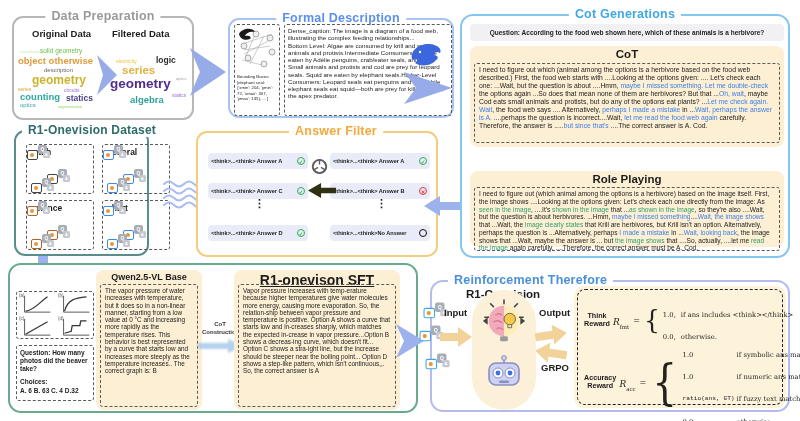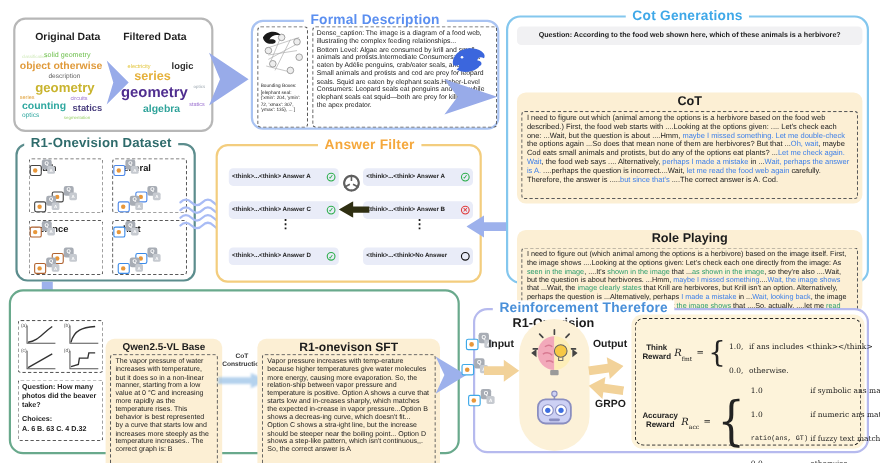--- a/index.html
+++ b/index.html
@@ -5,21 +5,21 @@
   * { margin:0; padding:0; box-sizing:border-box; }
   html,body { background:#fff; }
   #canvas { position:relative; width:800px; height:421px; background:#fff;
             font-family:"Liberation Sans", sans-serif; color:#1c1c1c; overflow:hidden; }
   .abs { position:absolute; }
   .panel { position:absolute; background:#fff; border-radius:11px; }
   .ptitle { position:absolute; top:-9px; background:#fff; padding:0 6px; font-weight:bold;
             font-size:12.5px; white-space:nowrap; letter-spacing:.2px; }
   .center-t { left:50%; transform:translateX(-50%); }
   .dash { border:1px dashed #5a5a5a; border-radius:3px; }
-  .tan { background:#fcefd4; border-radius:8px;margin-top:38px; }
+  .tan { background:#fcefd4; border-radius:8px; }
   .cardtitle { text-align:center; font-weight:bold; font-size:10.5px; padding-top:2px; }
   .seg-k{color:#1c1c1c}.seg-b{color:#3d7fe8}.seg-g{color:#2f9e6e}
   .flowtext { font-size:6.8px; line-height:1.18; padding:2px 4px; text-align:left; }
   .pre { white-space:pre-line; }
 
   
   #p-dataprep { left:12px; top:16px; width:182px; height:104px; border:2px solid #b7b7b7; }
   #p-dataprep .ptitle { color:#9a9a9a; }
   .collabel { position:absolute; font-size:9.5px; font-weight:bold; }
   .wc { position:absolute; }
@@ -50,21 +50,21 @@
   #cot-card { left:8px; top:30px; width:314px; height:101px; }
   #cot-card .cardtitle { font-size:11.5px; }
   #cot-text { position:absolute; left:4px; top:17px; width:306px; height:80px; }
   #prompt-row { left:0; top:133px; width:330px; height:22px; }
   #prompt-label { position:absolute; left:126px; top:4px; font-size:9px; font-weight:bold; }
   #role-card { left:8px; top:155px; width:314px; height:76px; }
   #role-card .cardtitle { font-size:11.5px; }
   #role-text { position:absolute; left:4px; top:16px; width:306px; height:64px; font-size:6.6px; }
 
   
-  #p-dataset { left:14px; top:130px; width:164px; height:126px; border:2px solid #5c8d8d; }
+  #p-dataset { left:14px; top:130px; width:135px; height:126px; border:2px solid #5c8d8d; }
   #p-dataset .ptitle { left:6px; color:#2e6b6b; font-size:12px; }
   .quad { position:absolute; width:68px; height:50px; border:1px dashed #5a5a5a; border-radius:3px; }
   .quad .qlabel { position:absolute; left:4px; top:2px; font-size:8.5px; font-weight:bold; }
   .qa-ic { position:absolute; width:20px; height:16px; }
   .qa-ic i { position:absolute; font-style:normal; }
   .qa-q { right:0; top:0; width:9px; height:9px; background:#a8adb5; border-radius:2px; color:#fff;
           font-size:5px; text-align:center; line-height:9px; font-weight:bold; }
   .qa-a { right:-3px; top:6px; width:7px; height:7px; background:#c6cad0; border-radius:1.5px; color:#fff;
           font-size:4px; text-align:center; line-height:7px; font-weight:bold; }
   .qa-t { left:0; top:5px; width:11px; height:10px; background:#fff; border:1.2px solid var(--ac,#888); border-radius:2px; }
@@ -95,21 +95,21 @@
   .glabel { position:absolute; font-size:4.5px; color:#555; }
   #sft-q { left:6px; top:80px; width:78px; height:56px; font-size:6.5px; font-weight:bold; line-height:1.25;
            padding:3px 3px; color:#222; }
   #qwen-card { left:86px; top:5px; width:106px; height:140px; }
   #qwen-card .cardtitle { font-size:9px; }
   #qwen-text { position:absolute; left:4px; top:14px; width:98px; height:123px; font-size:6.4px; line-height:1.14; }
   #cotc-label { position:absolute; left:192px; top:56px; width:36px; font-size:6px; color:#333;
                 text-align:center; line-height:1.25; font-weight:bold; }
   #cotc-arrow { left:188px; top:72px; opacity:.75; filter:blur(1px); }
   #sftc-card { left:224px; top:5px; width:166px; height:140px; }
-  #sftc-card .cardtitle { font-size:11px; }
+  #sftc-card .cardtitle { font-size:14px;text-decoration:underline; }
   #sftc-text { position:absolute; left:4px; top:14px; width:158px; height:123px; font-size:6.4px; line-height:1.14; }
 
   
   #p-rl { left:430px; top:280px; width:360px; height:132px; border:2px solid #b6baee; border-radius:13px; }
   #p-rl .ptitle { left:16px; color:#4a90d9; }
   #rl-model { position:absolute; left:34px; top:6px; font-size:11.5px; font-weight:bold; }
   #rl-pill { position:absolute; left:40px; top:8px; width:64px; height:120px; background:#fcf1d8; border-radius:32px; }
   .rl-lbl { position:absolute; font-size:9.5px; font-weight:bold; }
   #fcard { position:absolute; left:142px; top:4px; width:212px; height:122px; background:#fdf3da; border-radius:10px; }
   #fcard .inner { position:absolute; inset:3px; border:1.2px dashed #222; border-radius:8px; }
@@ -127,20 +127,21 @@
   .fcond { white-space:nowrap; }
 
   .qa-lg { transform:scale(1.05); }
 </style>
 </head>
 <body>
 
 <div id="canvas">
 
   <div class="panel" id="p-dataprep">
+    <div class="ptitle center-t">Data Preparation</div>
     <div class="collabel" style="left:18px;top:10px">Original Data</div>
     <div class="collabel" style="left:98px;top:10px">Filtered Data</div>
     <div class="wc" id="wc-orig" style="left:4px;top:28px;width:92px;height:66px">
         <span class="wcw" style="color: rgb(207, 233, 184); font-size: 4px; font-weight: normal;">classification</span>
         <span class="wcw" style="color: rgb(108, 191, 74); font-size: 6.5px; font-weight: normal;">solid geometry</span>
         <span class="wcw" style="color: rgb(224, 154, 58); font-size: 9.5px;">object otherwise</span>
         <span class="wcw" style="color: rgb(102, 102, 102); font-size: 6px; font-weight: normal;">description</span>
         <span class="wcw" style="color: rgb(201, 180, 46); font-size: 12px;">geometry</span>
         <span class="wcw" style="color: rgb(154, 111, 208); font-size: 5px; font-weight: normal;">circuits</span>
         <span class="wcw" style="color: rgb(224, 162, 60); font-size: 5px; font-weight: normal;">series</span>

